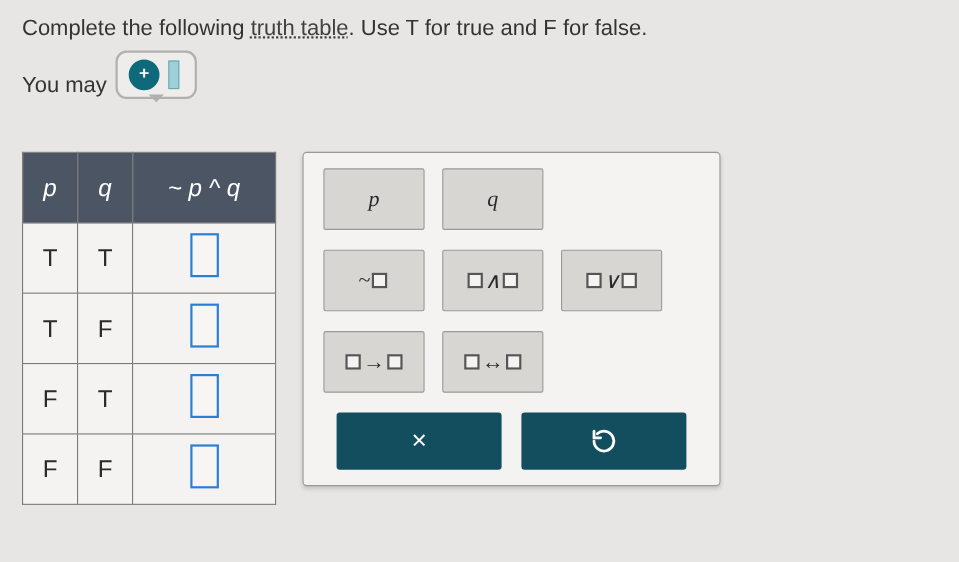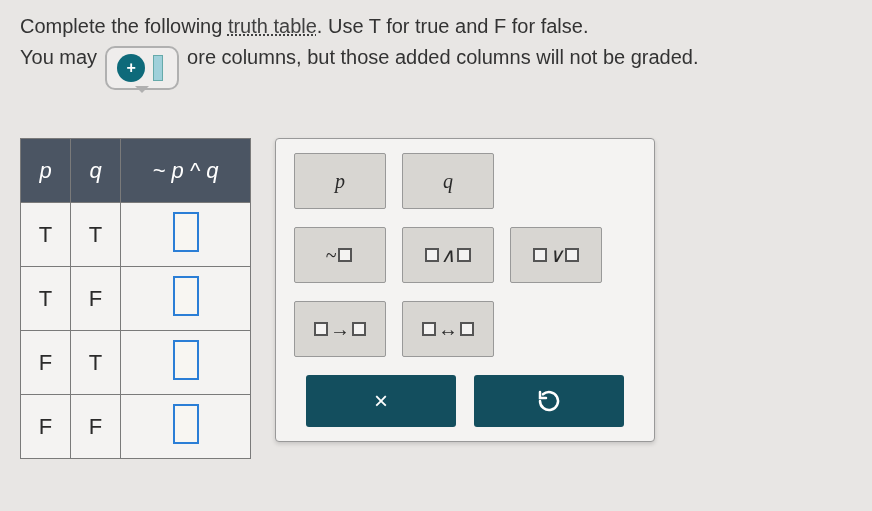--- a/index.html
+++ b/index.html
@@ -7,21 +7,21 @@
       font-family: Arial, Helvetica, sans-serif;
       background: #e8e6e4;
       width: 872px;
       height: 511px;
       padding: 12px 20px;
       color: #2a2a2a;
       overflow: hidden;
     }
     .instr { font-size: 20px; line-height: 1.4; color: #333; }
     .instr .tt { color: #404040; text-decoration: underline dotted; }
-    .line2 { font-size: 20px; margin-top: 6px; color: #333; display: flex; align-items: flex-start; gap: 4px; }
+    .line2 { font-size: 20px; margin-top: 6px; color: #333; display: flex; align-items: flex-end; gap: 4px; }
     .tooltip-bubble {
       position: relative;
       display: inline-block;
       border: 2px solid #b0b0b0;
       border-radius: 10px;
       padding: 6px 14px 6px 10px;
       background: #efedec;
       margin: 0 4px;
     }
     .tooltip-bubble::after {
@@ -97,21 +97,20 @@
 </div>
 
 <div class="line2">
   <span>You may</span>
   <span class="tooltip-bubble">
     <span style="display:flex;align-items:center;gap:4px;">
       <span class="plus-circle">+</span>
       <span class="plus-bar"></span>
     </span>
   </span>
-  <span>ore columns, but those added columns will not be graded.</span>
 </div>
 
 <div class="content-row">
 
   <table class="truth">
     <tbody>
         <tr>
       <th class="small">p</th>
       <th class="small">q</th>
       <th class="expr">~ p ^ q</th>

